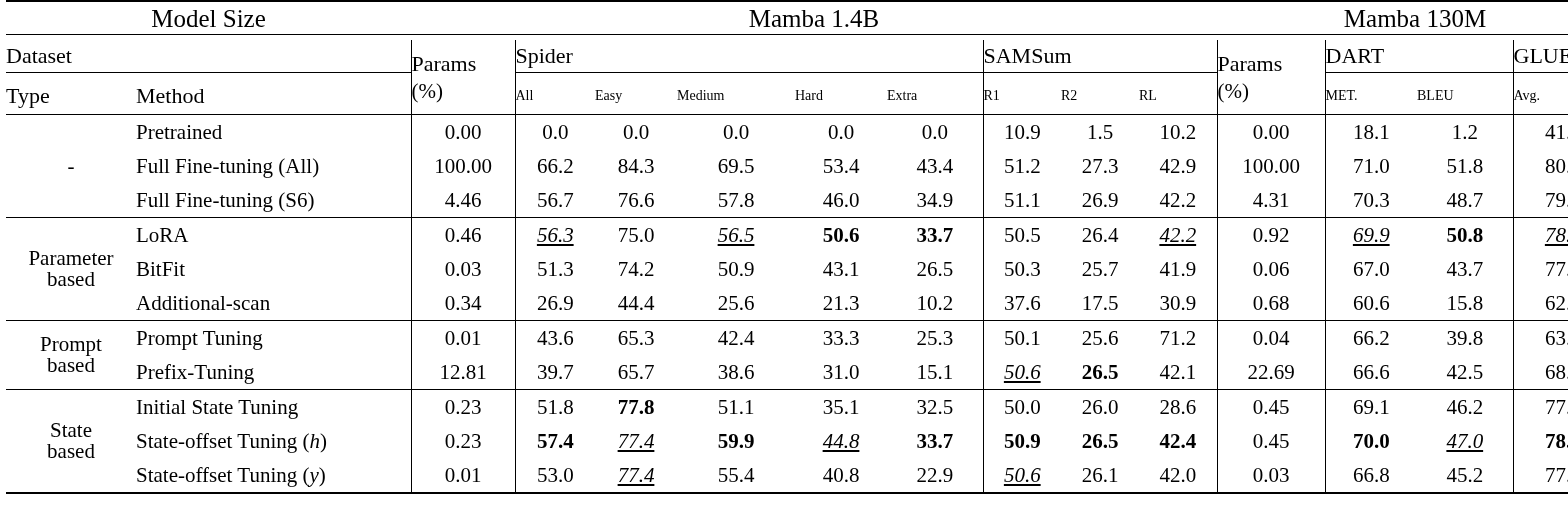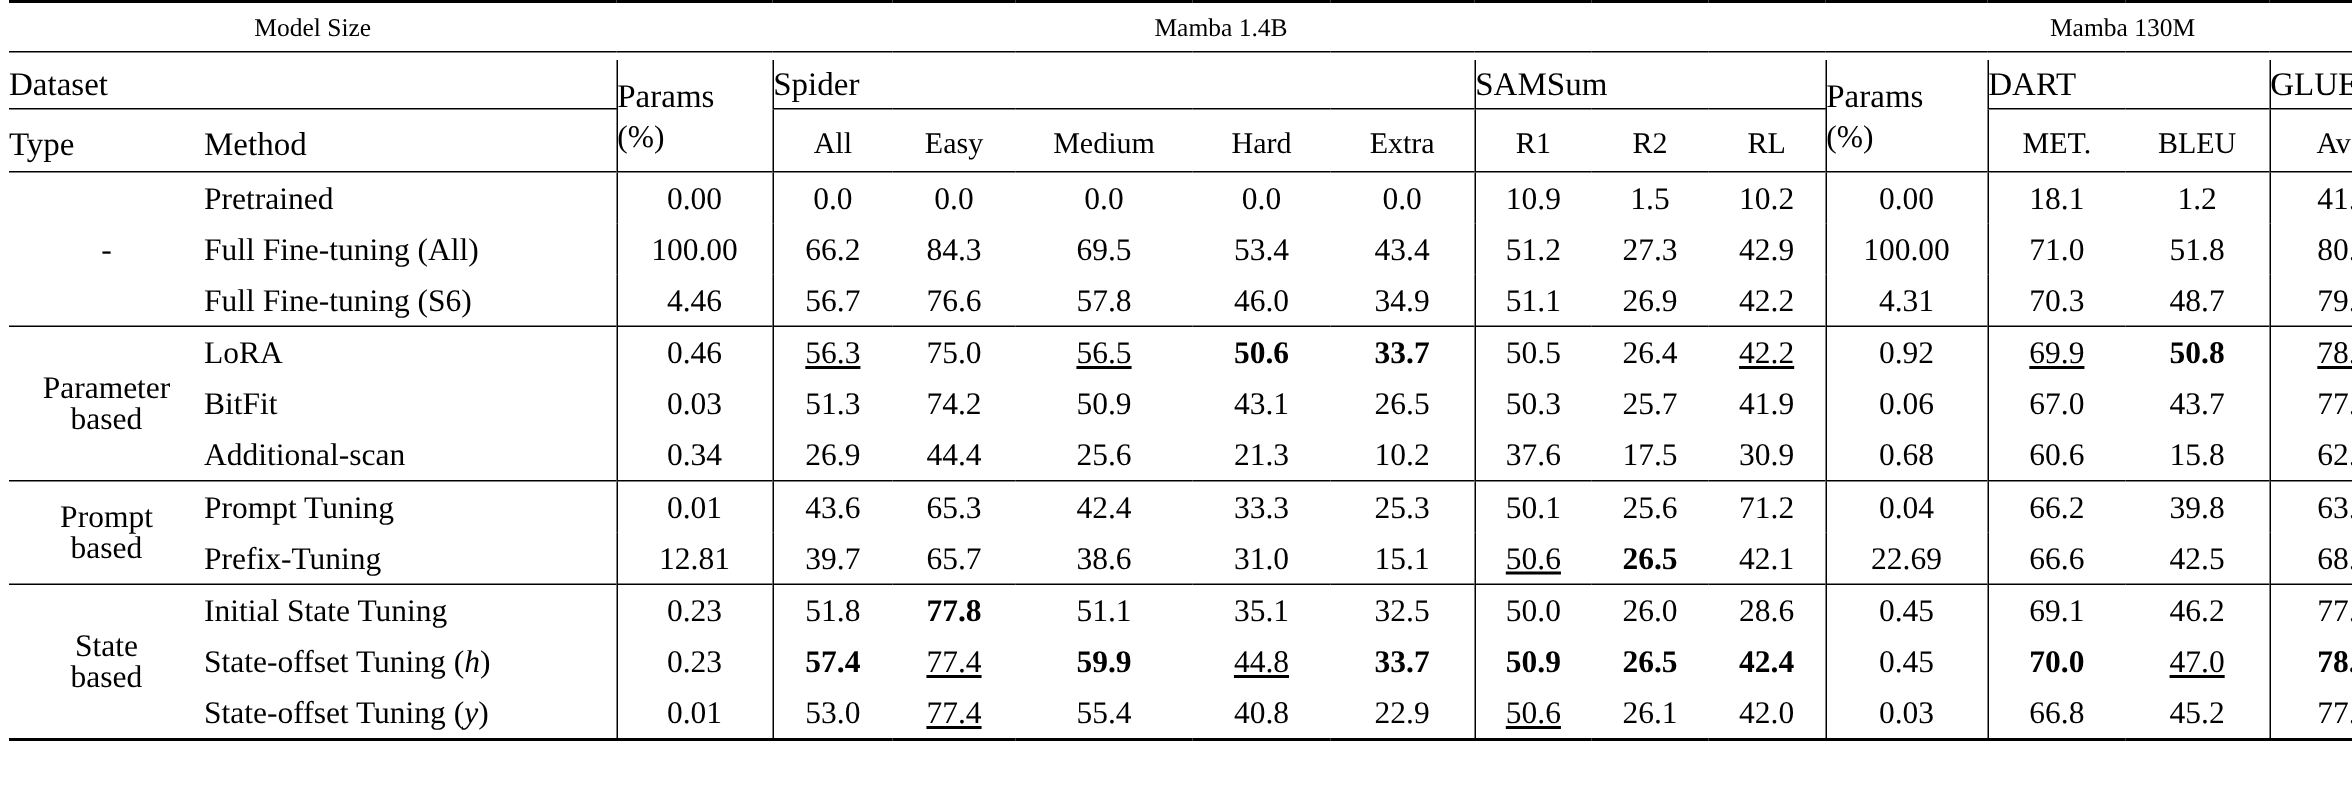--- a/index.html
+++ b/index.html
@@ -32,26 +32,26 @@
     line-height: 1.0;
   }
   .hline-top { border-top: 2.5px solid #000; }
   .hline-thin { border-top: 1.1px solid #000; }
   .rule-cell { height: 0; padding: 0 !important; font-size: 0; line-height: 0; }
 
   .cell { height: 34px; }
   .ctr { text-align: center; }
   .left { text-align: left; }
   .b { font-weight: bold; }
-  .u { text-decoration: underline; text-underline-offset: 2px; }
+  .u { text-decoration: underline; text-underline-offset: 2px; font-style: italic; }
   .it { font-style: italic; }
 
-  .group-title { font-weight: bold; font-size: 17px; text-align: center; height: 32px; }
+  .group-title { font-weight: bold; font-size: 25px; text-align: center; height: 32px; }
   .sub-head { font-weight: bold; font-size: 22px; }
-  .col-head { text-align: center; font-size: 20px; margin-left: 44px; }
+  .col-head { font-size: 14px; margin-left: 44px; }
 
   .vsep { border-left: 1.1px solid #000; }
 
   .method-cell { padding-left: 8px; font-family: Liberation Serif, serif; }
   .type-cell { text-align: center; line-height: 1.15; }
   .seg-row td { height: 5px; padding: 0; }
   .seg-line { border-top: 1.1px solid #000; }
 </style>
 </head>
 <body>

